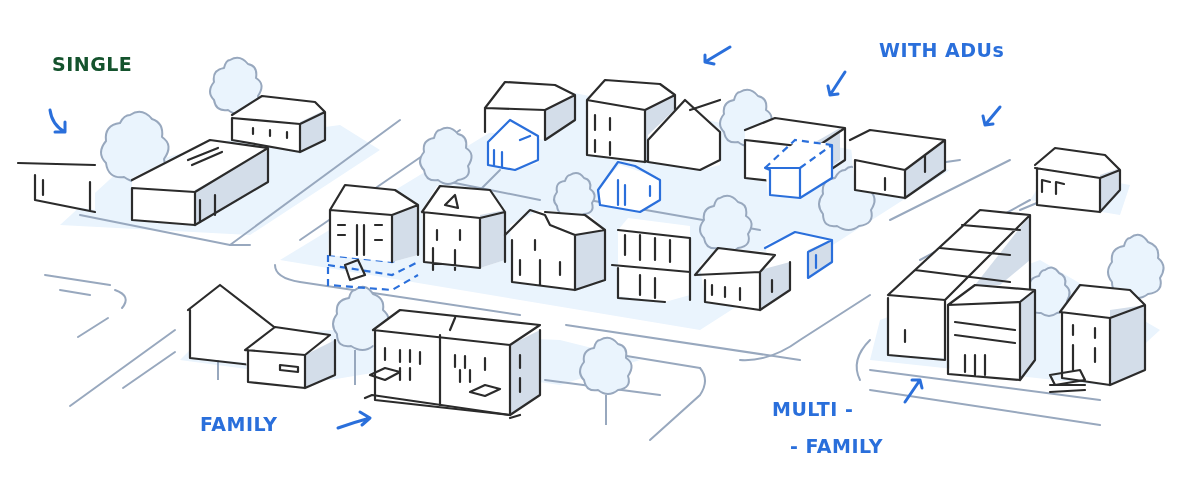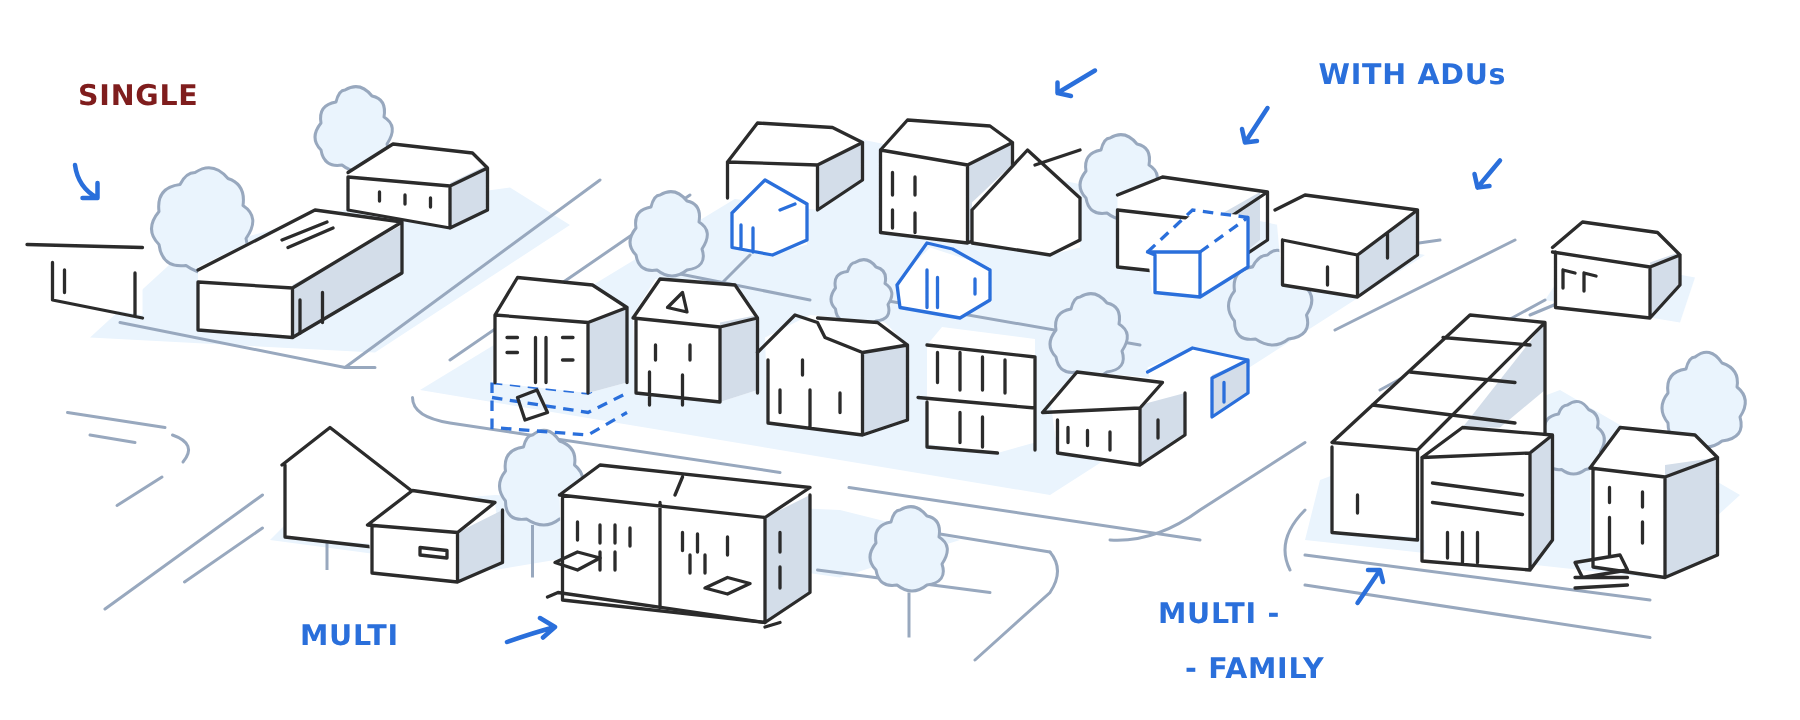--- a/index.html
+++ b/index.html
@@ -178,28 +178,28 @@
   <g>
     <path class="arrow" d="M50 110 Q52 125 65 132 M55 132 L65 132 L65 122"></path>
     <path class="arrow" d="M730 47 L705 62 M705 55 L705 62 L714 64"></path>
     <path class="arrow" d="M845 72 L830 95 M828 86 L830 95 L838 94"></path>
     <path class="arrow" d="M1000 107 L985 125 M983 116 L985 125 L993 124"></path>
     <path class="arrow" d="M338 428 Q355 422 370 418 M360 412 L370 418 L362 425"></path>
     <path class="arrow" d="M905 402 L920 380 M912 380 L920 380 L922 388"></path>
   </g>
 </svg>
 
-<div class="label" style="left:52px; top:52px; color:#7f1d1d;">
+<div class="label" style="left:52px; top:52px; color:#14532d;">
   <div>SINGLE</div>
 </div>
 
 <div class="label" style="left:763px; top:33px; color:#2a6fdb;">
   <div style="padding-left:116px; margin-top:5px;">WITH ADUs</div>
 </div>
 
 <div class="label" style="left:200px; top:412px; color:#2a6fdb;">
-  <div>MULTI</div>
+  <div>FAMILY</div>
 </div>
 
 <div class="label" style="left:772px; top:397px; color:#2a6fdb;">
   <div>MULTI -</div>
   <div style="padding-left:18px; margin-top:13px;">- FAMILY</div>
 </div>
 
 </body></html>

